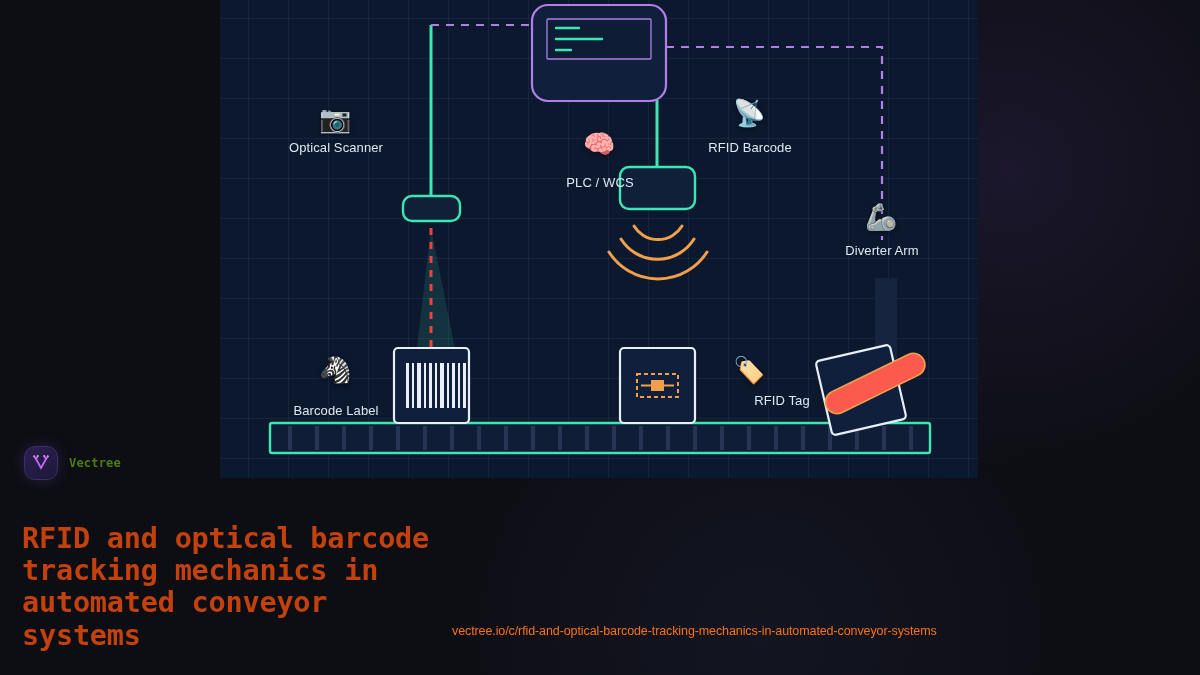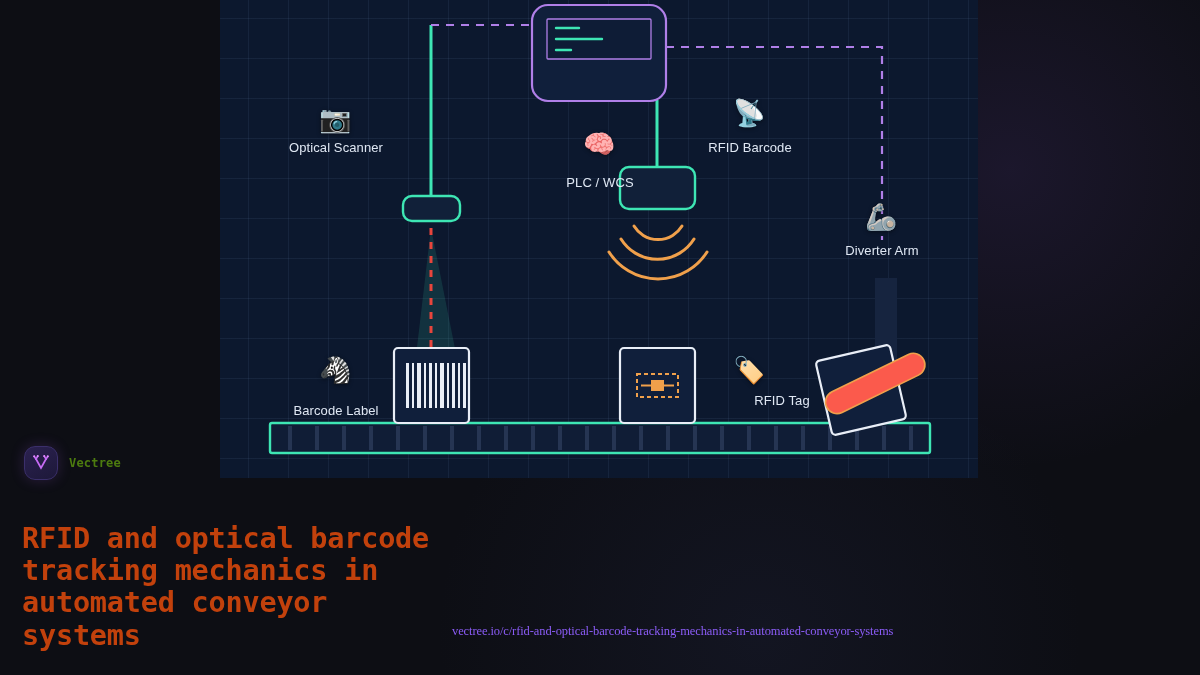--- a/index.html
+++ b/index.html
@@ -81,22 +81,22 @@
     color:#c2410c;
     font-family:"DejaVu Sans Mono", monospace;
     font-weight:700;
     font-size:28.5px;
     line-height:1.13;
     letter-spacing:-.2px;
     margin-top:38px;
   }
   #url{
     position:absolute; left:452px; top:624px;
-    color:#8b5cf6;
-    font-family:Liberation Serif, serif;
+    color:#f97316;
+    font-family:Liberation Sans, sans-serif;
     font-size:12.5px;
     letter-spacing:-.1px;
     white-space:nowrap;
   }
 </style>
 </head>
 <body>
 
 <div id="bg-glow-right"></div>
 <div id="bg-glow-bottom"></div>

